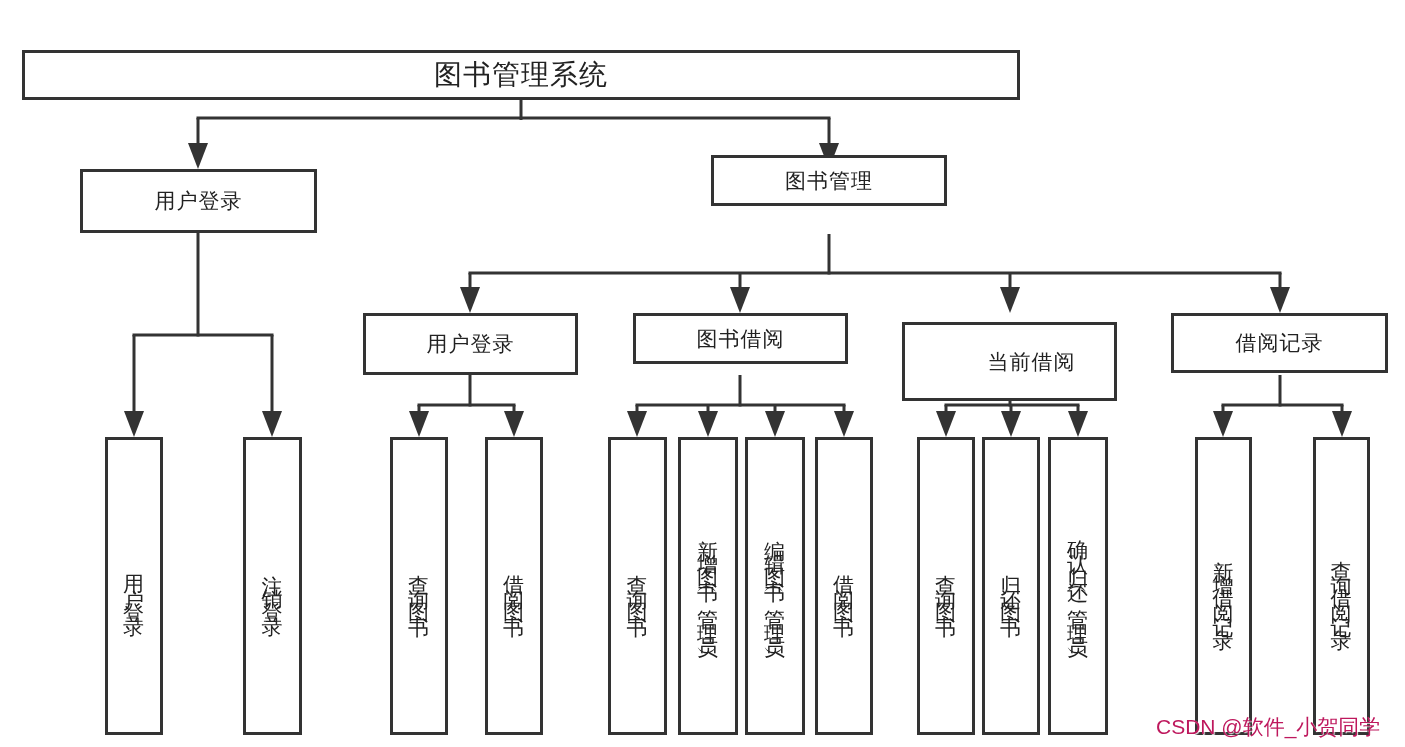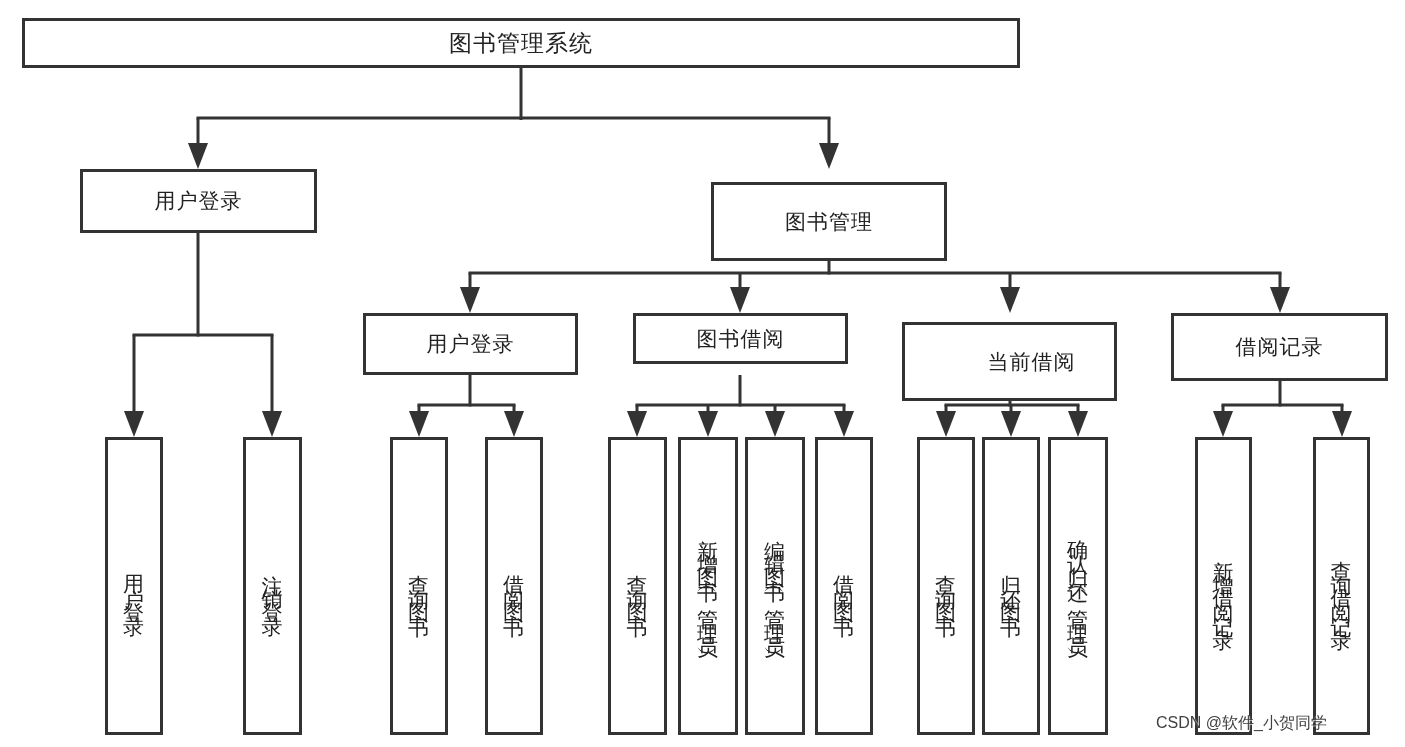--- a/index.html
+++ b/index.html
@@ -14,33 +14,33 @@
   .connectors { position:absolute; left:0; top:0; width:1405px; height:747px; }
   .box {
     position:absolute;
     background:#ffffff;
     border:3px solid #333333;
     box-sizing:border-box;
     display:flex; align-items:center; justify-content:center;
     text-align:center;
   }
   .h { font-size:21px; letter-spacing:1px; }
-  .root { font-size:23px; letter-spacing:1px; }
+  .root { font-size:28px; letter-spacing:1px;margin-top:32px; }
   .leaf .lbl {
     writing-mode:vertical-lr;
     text-orientation:mixed;
     font-size:21px;
     letter-spacing:14px;
     line-height:1;
   }
   .watermark {
     position:absolute;
     left:1156px; top:713px;
-    font-size:16px;
-    color:#404040;
+    font-size:21px;
+    color:#be185d;
     text-shadow:1px 1px 1px rgba(255,255,255,0.9);
     white-space:nowrap;
   }
 </style>
 </head>
 <body>
 
 <div class="stage">
 
   <svg class="connectors" viewBox="0 0 1405 747">
@@ -109,34 +109,34 @@
     </g>
   </svg>
 
   <div class="box root" style="left:22px; top:18px; width:998px; height:50px;">
     <span class="lbl">图书管理系统</span>
   </div>
 
   <div class="box h" style="left:80px; top:169px; width:237px; height:64px;">
     <span class="lbl">用户登录</span>
   </div>
-  <div class="box h" style="left:711px; top:182px; width:236px; height:79px;font-family:Liberation Mono, monospace;">
+  <div class="box h" style="left:711px; top:155px; width:236px; height:51px;font-family:Liberation Mono, monospace;">
     <span class="lbl">图书管理</span>
   </div>
 
   <div class="box h" style="left:363px; top:313px; width:215px; height:62px;">
     <span class="lbl">用户登录</span>
   </div>
   <div class="box h" style="left:633px; top:313px; width:215px; height:51px;">
     <span class="lbl">图书借阅</span>
   </div>
   <div class="box h" style="left:902px; top:322px; width:215px; height:79px;padding-left:44px;">
     <span class="lbl">当前借阅</span>
   </div>
-  <div class="box h" style="left:1171px; top:313px; width:217px; height:68px;">
+  <div class="box h" style="left:1171px; top:313px; width:217px; height:60px;">
     <span class="lbl">借阅记录</span>
   </div>
 
   <div class="box leaf" style="left:105px; top:437px; width:58px; height:298px;">
     <span class="lbl">用户登录</span>
   </div>
   <div class="box leaf" style="left:243px; top:437px; width:59px; height:298px;">
     <span class="lbl">注销登录</span>
   </div>
   <div class="box leaf" style="left:390px; top:437px; width:58px; height:298px;">

